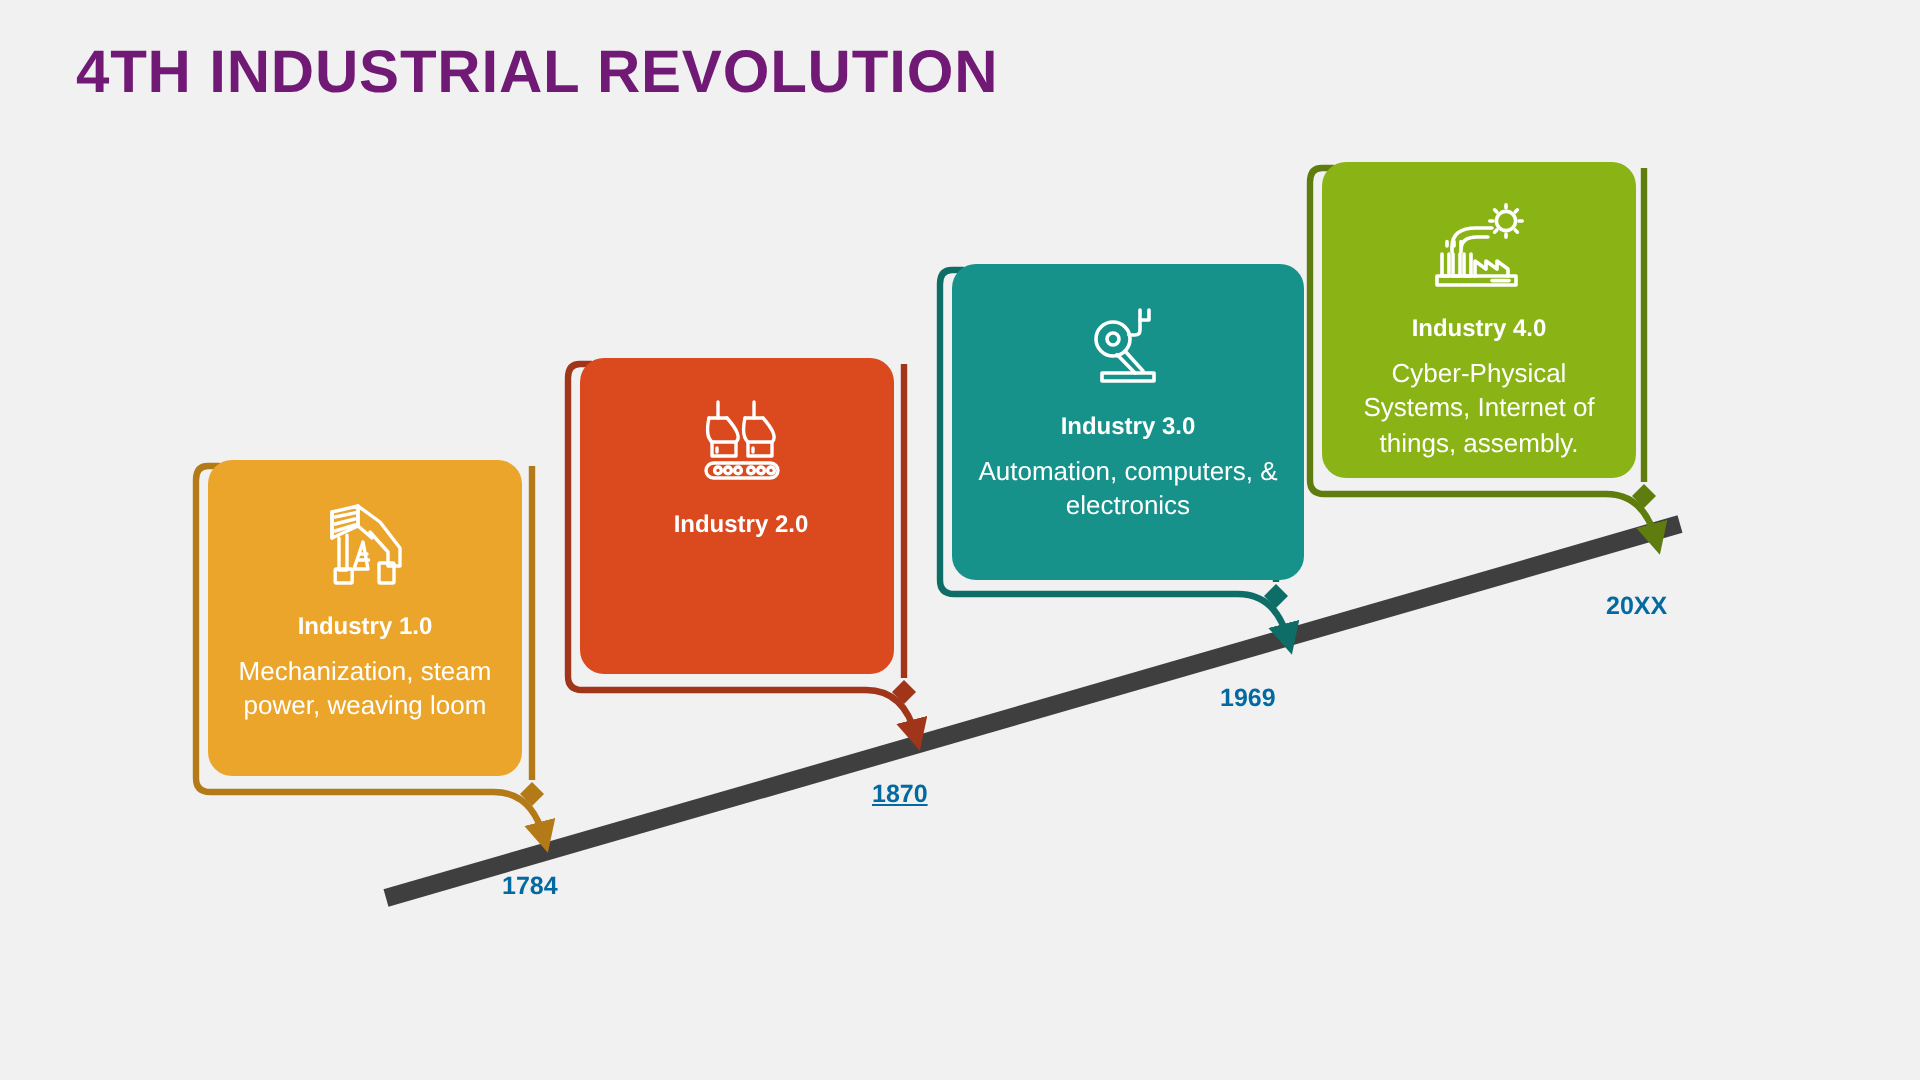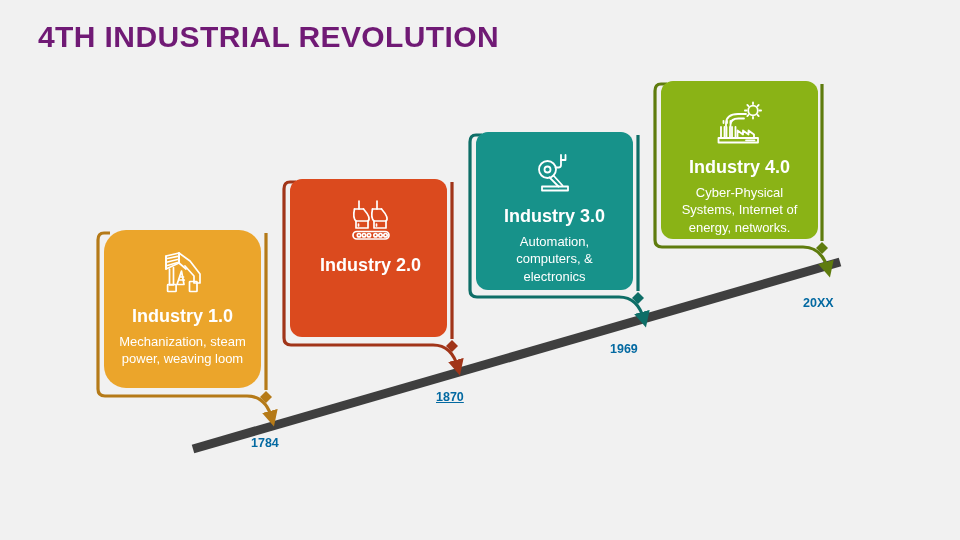--- a/index.html
+++ b/index.html
@@ -35,21 +35,21 @@
     padding: 10px 12px 12px 12px;
     display: flex;
     flex-direction: column;
     align-items: center;
     justify-content: flex-start;
     color: #ffffff;
     text-align: center;
   }
   .card-icon { display: block; margin: 10px auto 6px auto; }
   .card-title {
-    font-size: 18px;
+    font-size: 12px;
     font-weight: bold;
     line-height: 1.15;
     margin-bottom: 6px;
     white-space: nowrap;
   }
   .card-desc {
     font-size: 13px;
     line-height: 1.35;
     font-weight: normal;
   }
@@ -115,21 +115,21 @@
     </g>
 
     <g>
       <path d="M667,84 L661,84 Q655,84 655,91 L655,240 Q655,247 662,247 L803,247" fill="none" stroke="#5F7C0E" stroke-width="3.2" stroke-linejoin="round"></path>
       <line x1="822" y1="84" x2="822" y2="241" stroke="#5F7C0E" stroke-width="3.2"></line>
       <path d="M822,242 l6,6 l-6,6 l-6,-6 z" fill="#5F7C0E"></path>
       <path d="M803,247 Q822,247 828,270" fill="none" stroke="#5F7C0E" stroke-width="3.2" marker-end="url(#ah-4)"></path>
     </g>
   </svg>
 
-  <div class="card" id="card-1" style="left:104px; top:230px; width:157px; height:158px; background:#EBA52B;border-radius:22px;">
+  <div class="card" id="card-1" style="left:104px; top:230px; width:157px; height:158px; background:#EBA52B;">
     <span class="card-icon">
       <svg width="48" height="46" viewBox="0 0 48 46" xmlns="http://www.w3.org/2000/svg" fill="none" stroke="#ffffff" stroke-width="1.7" stroke-linejoin="round" stroke-linecap="round">
         <path d="M7 6 L20 3 L20 13 L7 19 Z"></path>
         <path d="M7 6 L7 19 M20 3 L20 13"></path>
         <path d="M8.5 8.5 L18.5 6.4 M8.5 12 L18.5 9.5 M8.5 15.5 L18.5 12.5"></path>
         <path d="M10.5 19 L10.5 35 L14.5 35 L14.5 17.6"></path>
         <path d="M20 3 L31 11 L41 24 L41 33 L35 33 L35 26 L26 16"></path>
         <path d="M20 13 L27 19"></path>
         <path d="M25 34.5 L18 34.5 L22.5 21 Z"></path>
         <path d="M20.8 27 L24.5 27 M19.8 30 L25.3 30"></path>
@@ -155,21 +155,21 @@
         <circle cx="18" cy="36.2" r="1.7"></circle>
         <circle cx="23" cy="36.2" r="1.7"></circle>
         <circle cx="29.5" cy="36.2" r="1.7"></circle>
         <circle cx="34.5" cy="36.2" r="1.7"></circle>
         <circle cx="39.5" cy="36.2" r="1.7"></circle>
       </svg>
     </span>
     <div class="card-title">Industry 2.0</div>
   </div>
 
-  <div class="card" id="card-3" style="left:476px; top:132px; width:157px; height:158px; background:#17928A;">
+  <div class="card" id="card-3" style="left:476px; top:132px; width:176px; height:158px; background:#17928A;">
     <span class="card-icon">
       <svg width="48" height="44" viewBox="0 0 48 44" xmlns="http://www.w3.org/2000/svg" fill="none" stroke="#ffffff" stroke-width="1.8" stroke-linejoin="round" stroke-linecap="round">
         <path d="M30 3 L30 8 L34.5 8 L34.5 3"></path>
         <path d="M30 8 L30 13 Q30 15.5 27.5 15.5 L24.5 15.5"></path>
         <circle cx="16.5" cy="17.5" r="8.5"></circle>
         <circle cx="16.5" cy="17.5" r="3"></circle>
         <path d="M22.5 23.5 L31.5 33.5"></path>
         <path d="M18.5 25.3 L27.5 34.5"></path>
         <path d="M11 34.5 L37 34.5 L37 38.5 L11 38.5 Z"></path>
       </svg>
@@ -188,21 +188,21 @@
         <path d="M31 17.5 L25.5 17.5 Q17.5 17.5 17.5 24 L17.5 25"></path>
         <path d="M10.5 22 L10.5 19.8 M14 22 L14 19.8 M17.5 22 L17.5 19.8"></path>
         <path d="M8 26 L8 37 L11.5 37 L11.5 26 M13.5 26 L13.5 37 L17 37 L17 26
                  M19 26 L19 37 L22.5 37 L22.5 26"></path>
         <path d="M24.5 37 L24.5 29.5 L30 33.5 L30 29.5 L35.5 33.5 L35.5 29.5 L41 33.5 L41 37"></path>
         <path d="M5.5 37 L45 37 L45 41.5 L5.5 41.5 Z"></path>
         <path d="M33 39.3 L41.5 39.3"></path>
       </svg>
     </span>
     <div class="card-title">Industry 4.0</div>
-    <div class="card-desc">Cyber-Physical Systems, Internet of energy, networks.</div>
+    <div class="card-desc">Cyber-Physical Systems, Internet of things, assembly.</div>
   </div>
 
   <div class="year-label" style="left:251px; top:436px;">1784</div>
   <div class="year-label" style="left:436px; top:390px;text-decoration:underline;">1870</div>
   <div class="year-label" style="left:610px; top:342px;">1969</div>
   <div class="year-label" style="left:803px; top:296px;">20XX</div>
 
 </div>
 
 </body></html>

